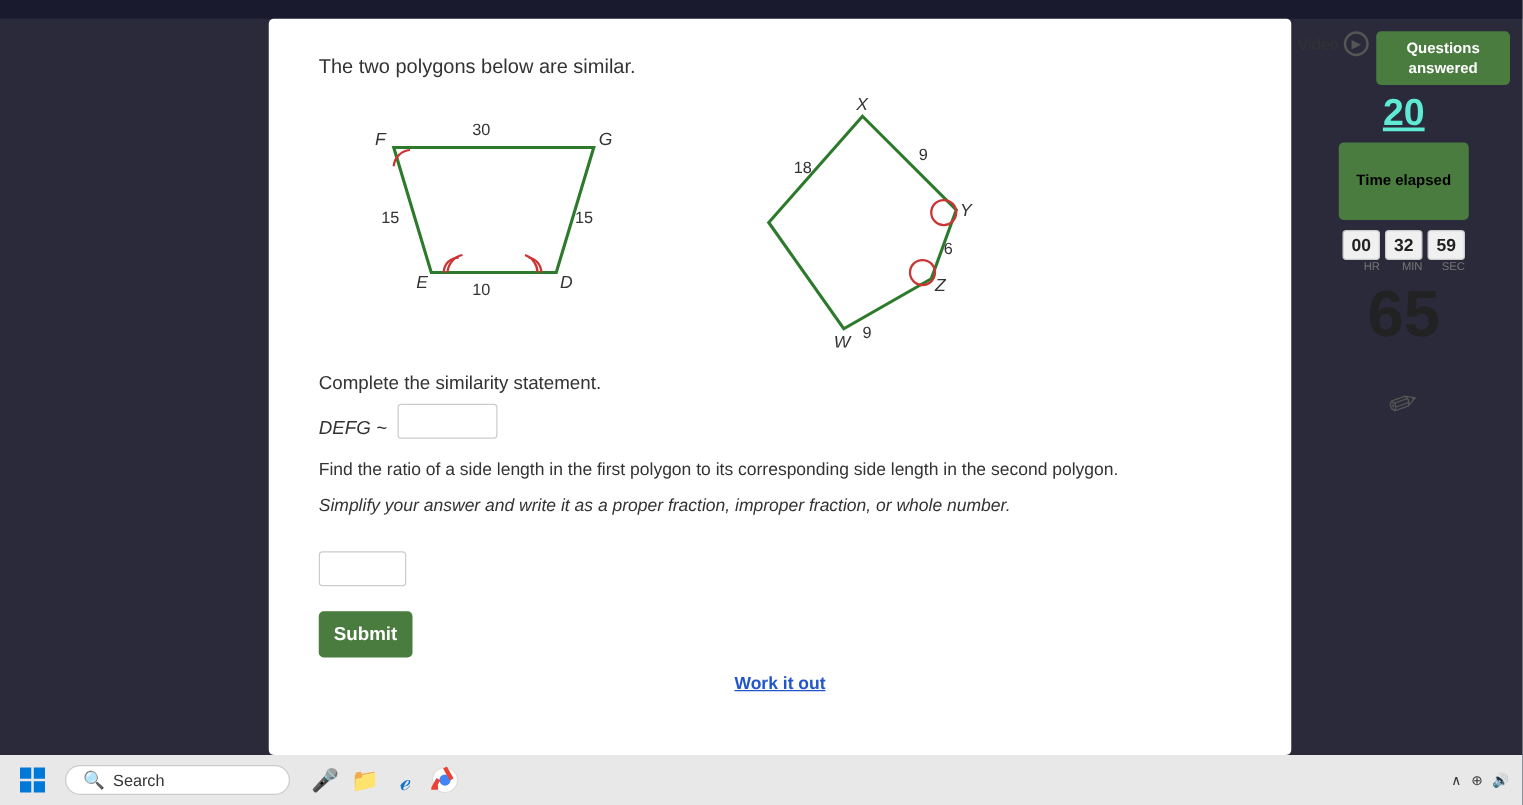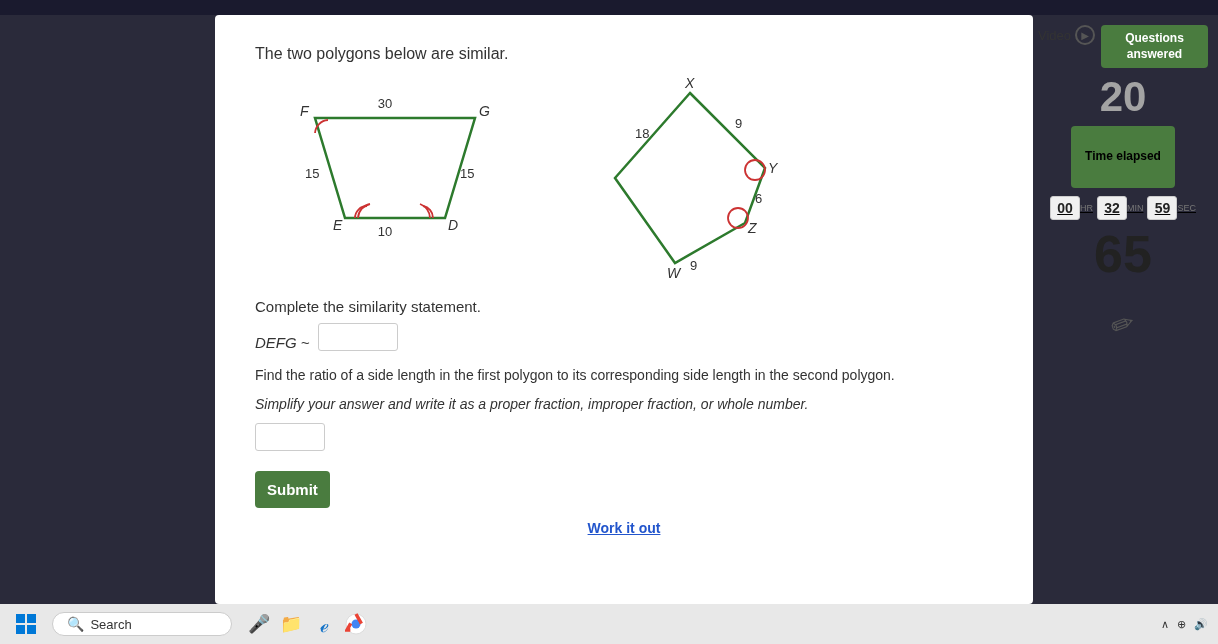--- a/index.html
+++ b/index.html
@@ -76,24 +76,25 @@
       border-radius: 4px;
       padding: 6px 10px;
       font-size: 12px;
       font-weight: bold;
       text-align: center;
       cursor: pointer;
       line-height: 1.3;
     }
 
     .score-number {
-      font-size: 42px;
-      font-weight: bold;
-      color: #a3a3a3;
+      font-size: 30px;
+      font-weight: bold;
+      color: #5eead4;
       line-height: 1;
+      text-decoration: underline;
     }
 
     .time-elapsed-box {
       background: #4a7c3f;
       color: #000000;
       border-radius: 4px;
       padding: 23px 14px;
       font-size: 12px;
       font-weight: bold;
       text-align: center;
@@ -113,22 +114,22 @@
     }
 
     .timer-label {
       font-size: 9px;
       color: #777;
       text-align: center;
     }
 
     .timer-unit {
       display: flex;
-      align-items: center;
-      text-decoration: underline;
+      flex-direction: column;
+      align-items: flex-end;
     }
 
     .smart-score-box {
       background: #e86c1a;
       color: white;
       border-radius: 4px;
       padding: 6px 10px;
       font-size: 11px;
       font-weight: bold;
       text-align: center;
@@ -226,21 +227,21 @@
       font-size: 14px;
       color: #333;
       line-height: 1.5;
       margin-bottom: 8px;
     }
 
     .simplify-text {
       font-size: 14px;
       color: #333;
       font-style: italic;
-      margin-bottom: 8px;
+      margin-bottom: 26px;
       line-height: 1.5;
     }
 
     .submit-btn {
       background: #4a7c3f;
       color: white;
       border: none;
       border-radius: 4px;
       padding: 10px 12px;
       font-size: 15px;

